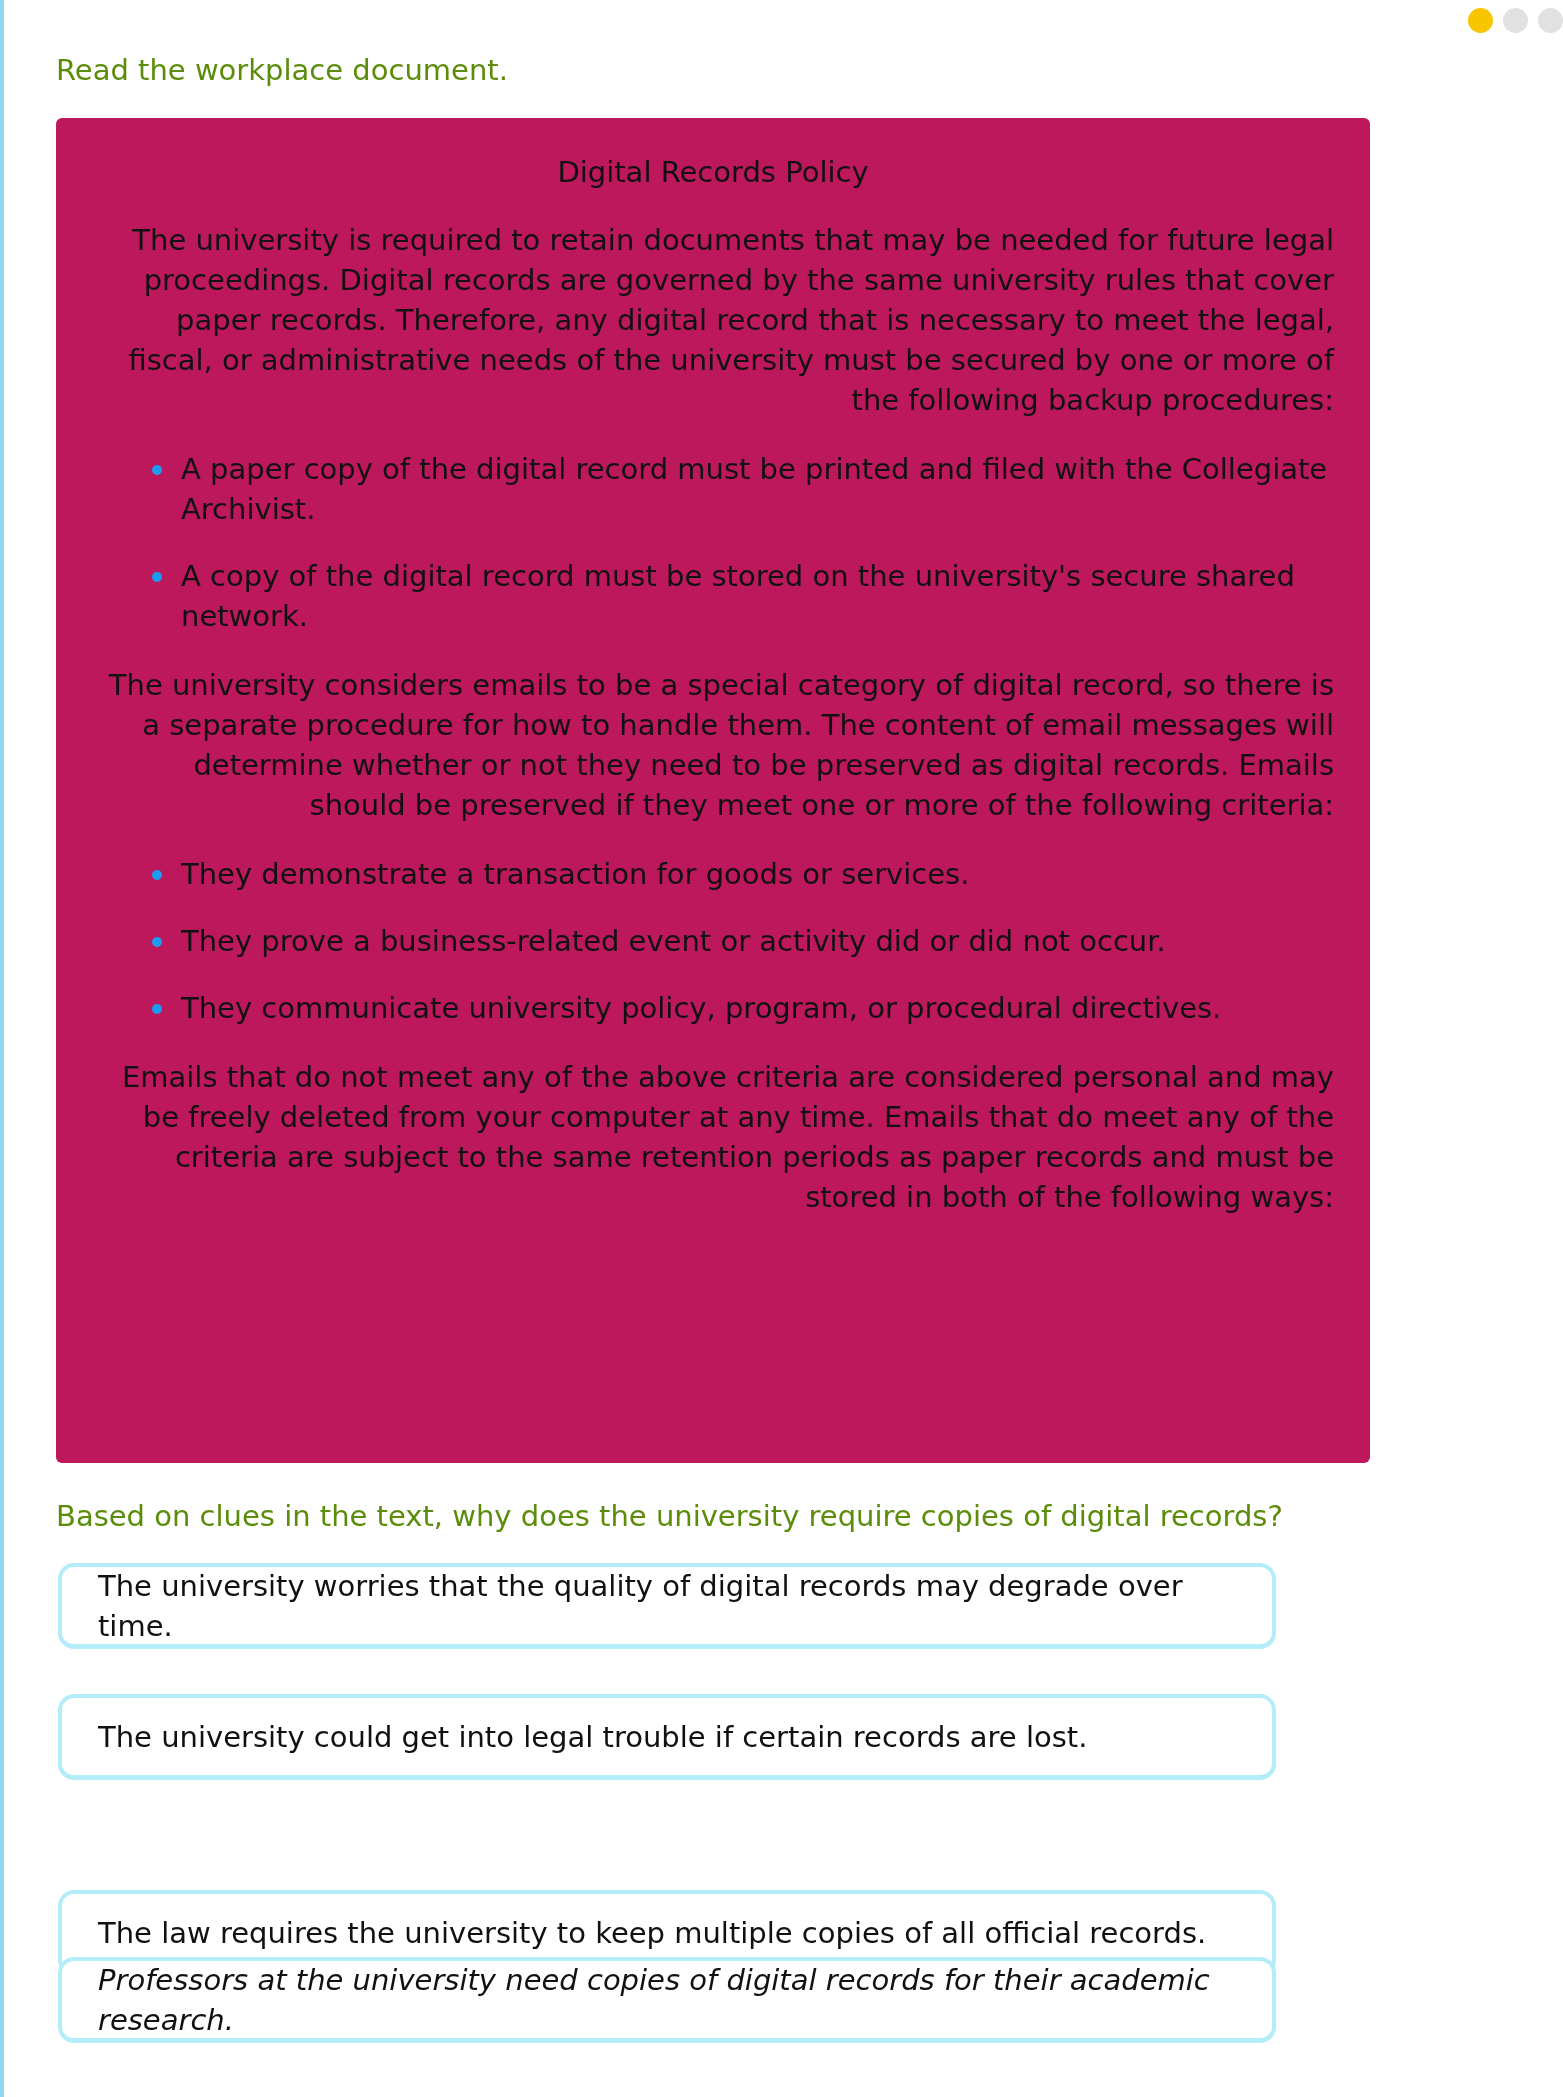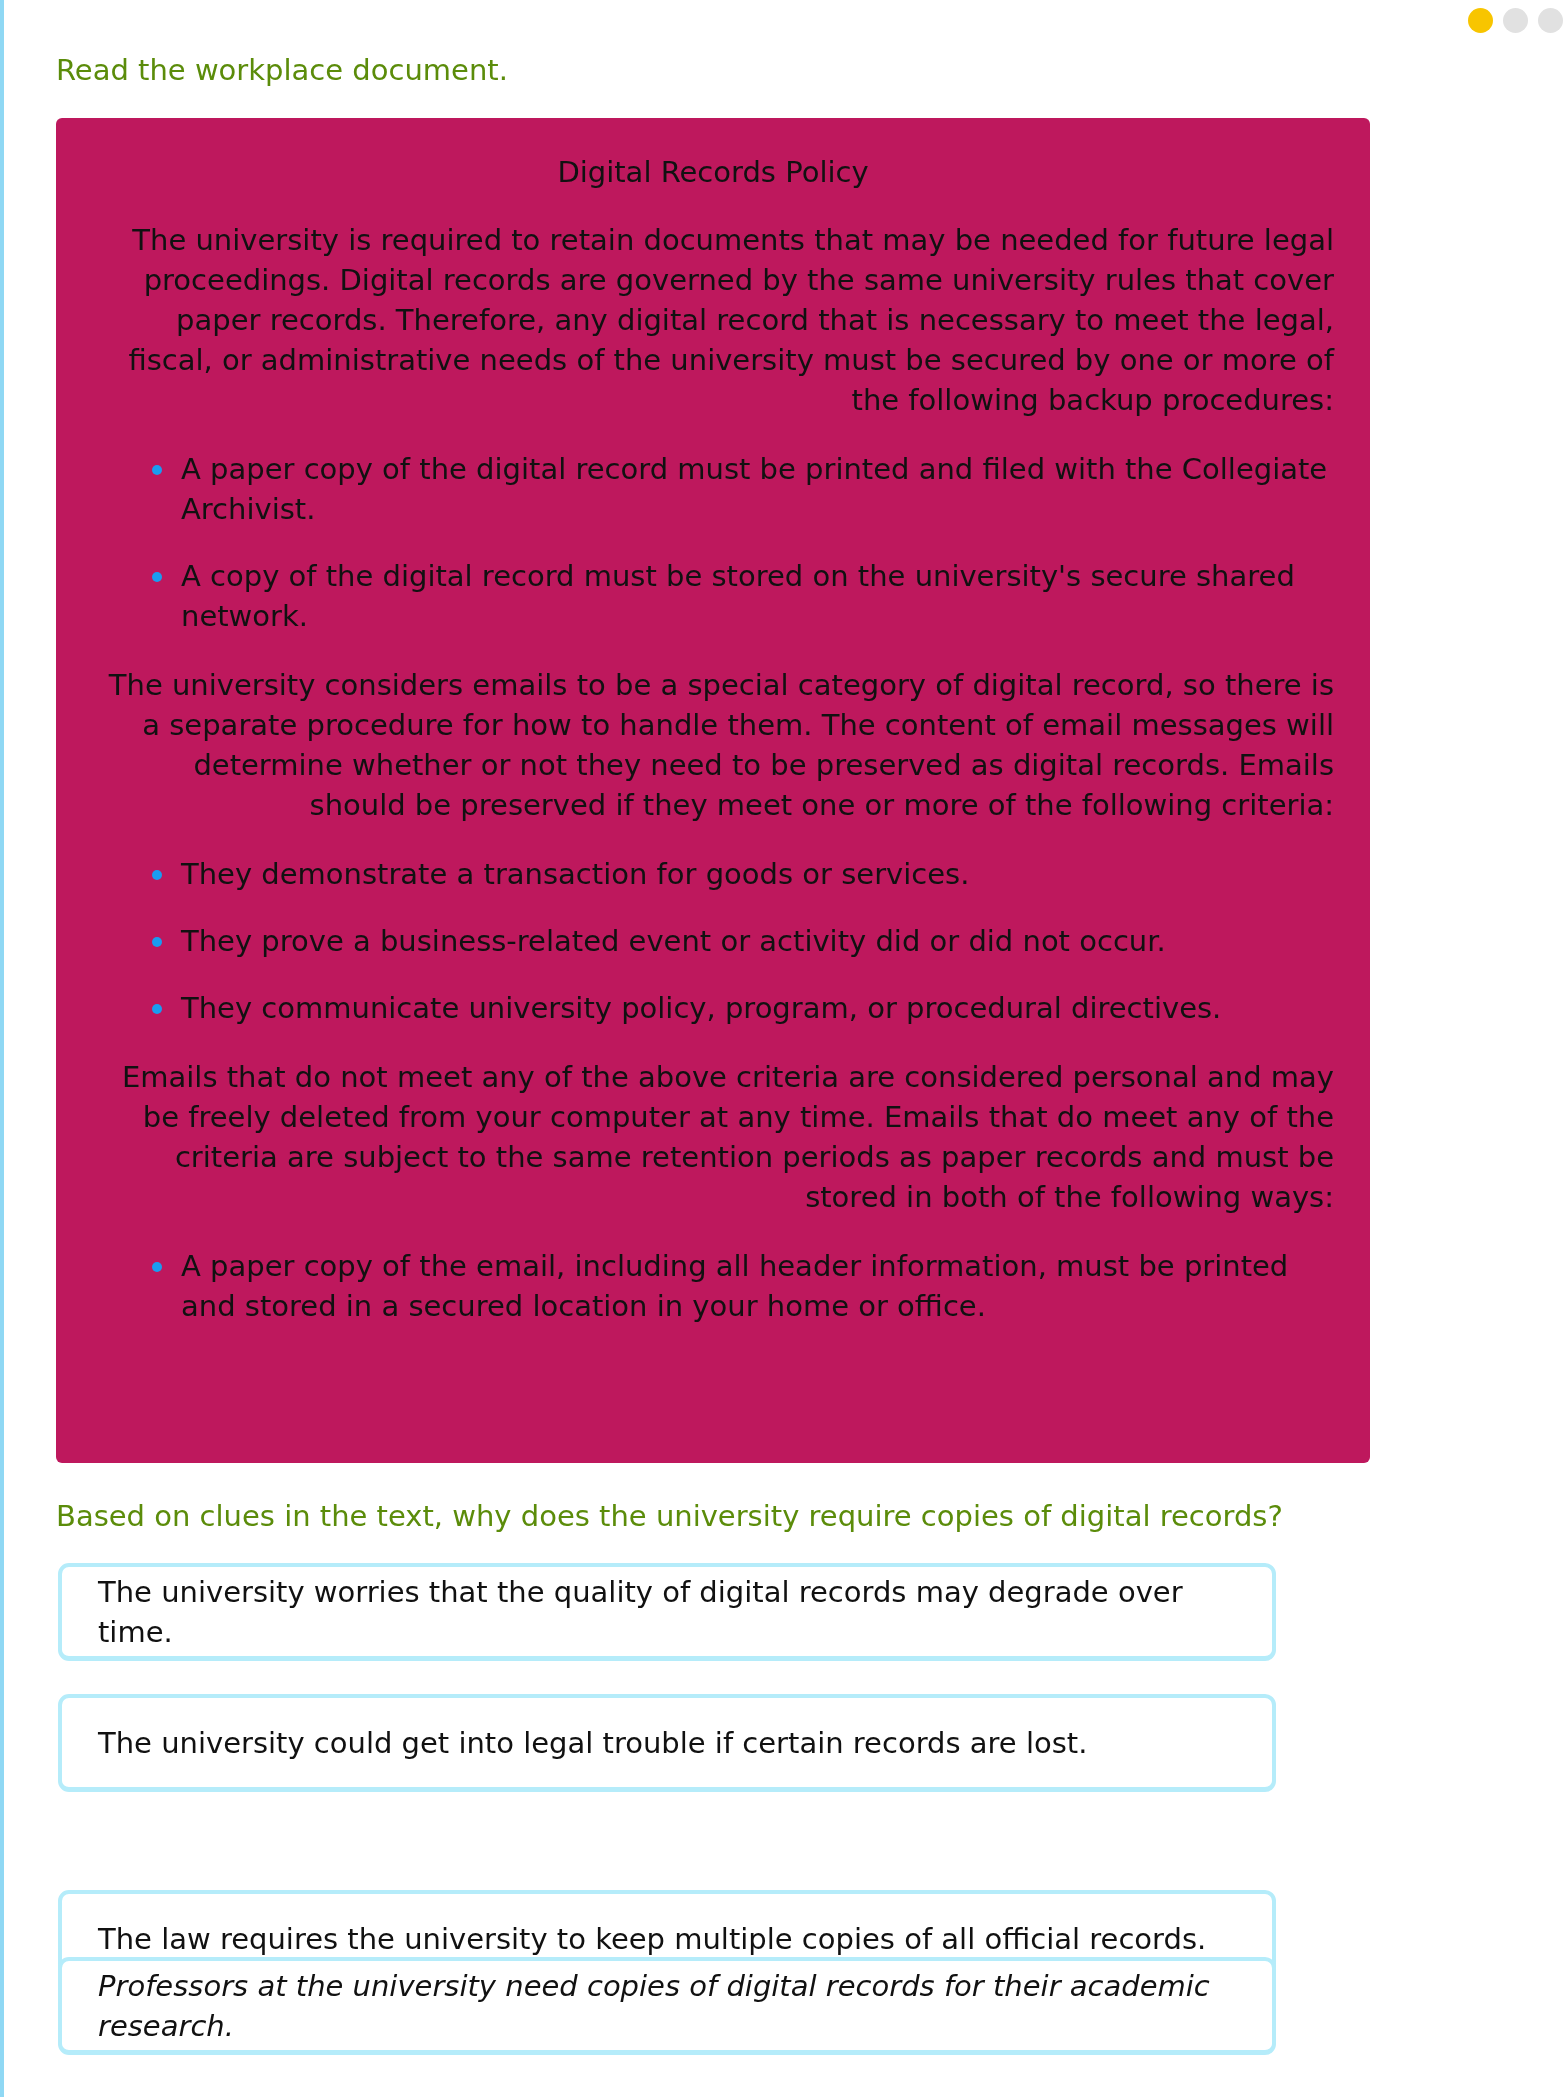--- a/index.html
+++ b/index.html
@@ -52,24 +52,24 @@
   .doc li:last-child { margin-bottom: 0; }
   .doc li .bullet {
     position: absolute; left: 4px; top: 16px;
     width: 10px; height: 10px; border-radius: 50%; background: #1a9cf0;
   }
   .question {
     position: absolute; left: 56px; top: 1496px;
     font-size: 29px; line-height: 40px; color: #5b8c0a;
   }
   .answer {
-    position: absolute; left: 58px; width: 1218px; height: 98px;
+    position: absolute; left: 58px; width: 1218px; height: 86px;
     box-sizing: border-box;
     border: 4px solid #b5ecfa; border-bottom-width: 5px;
-    border-radius: 11px; background: #ffffff;
+    border-radius: 16px; background: #ffffff;
     padding: 0 36px;
     display: flex; align-items: center;
     font-size: 29px; line-height: 40px; color: #111111;
     cursor: pointer;
   }
 </style>
 </head>
 <body>
 
 <div class="left-bar"></div>
@@ -108,24 +108,20 @@
       <span>They prove a business-related event or activity did or did not occur.</span>
     </li>
     <li>
       <span class="bullet"></span>
       <span>They communicate university policy, program, or procedural directives.</span>
     </li>
   </ul>
 
   <p>Emails that do not meet any of the above criteria are considered personal and may be freely deleted from your computer at any time. Emails that do meet any of the criteria are subject to the same retention periods as paper records and must be stored in both of the following ways:</p>
   <ul>
-    <li>
-      <span class="bullet"></span>
-      <span>A paper copy of the email, including all header information, must be printed and stored in a secured location in your home or office.</span>
-    </li>
   </ul>
 </div>
 
 <div class="question">Based on clues in the text, why does the university require copies of digital records?</div>
 
 <div class="answer" style="top:1563px;">
   <span>The university worries that the quality of digital records may degrade over time.</span>
 </div>
 <div class="answer" style="top:1694px;">
   <span>The university could get into legal trouble if certain records are lost.</span>

